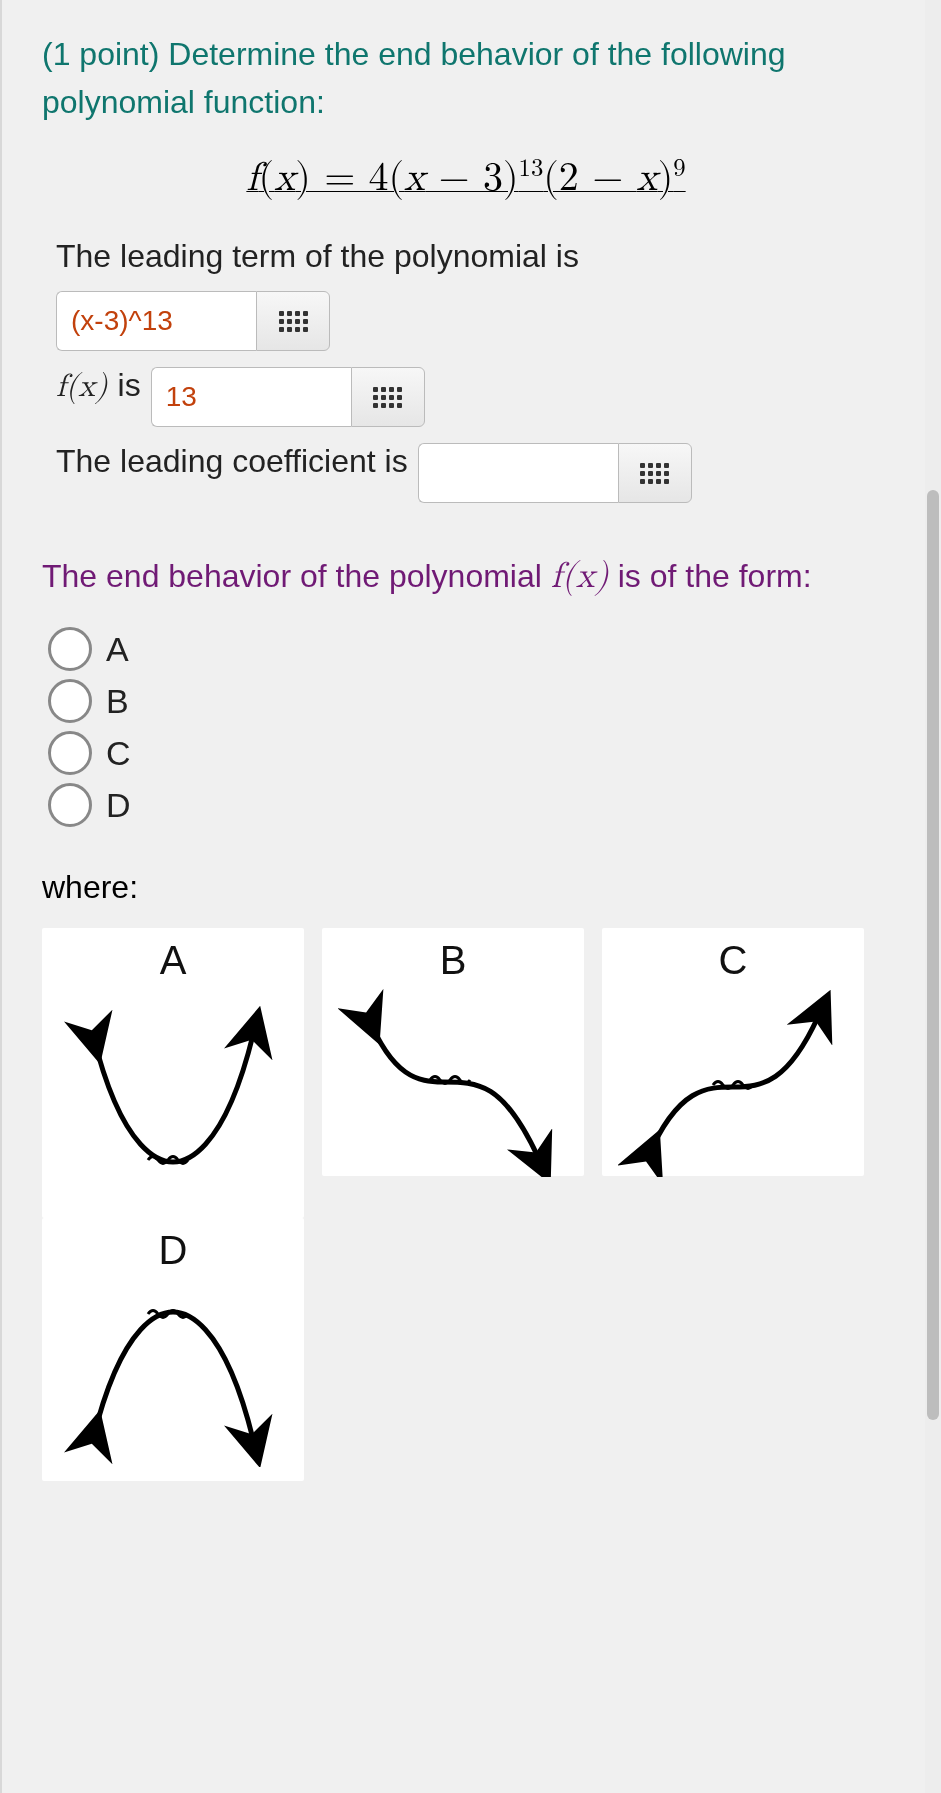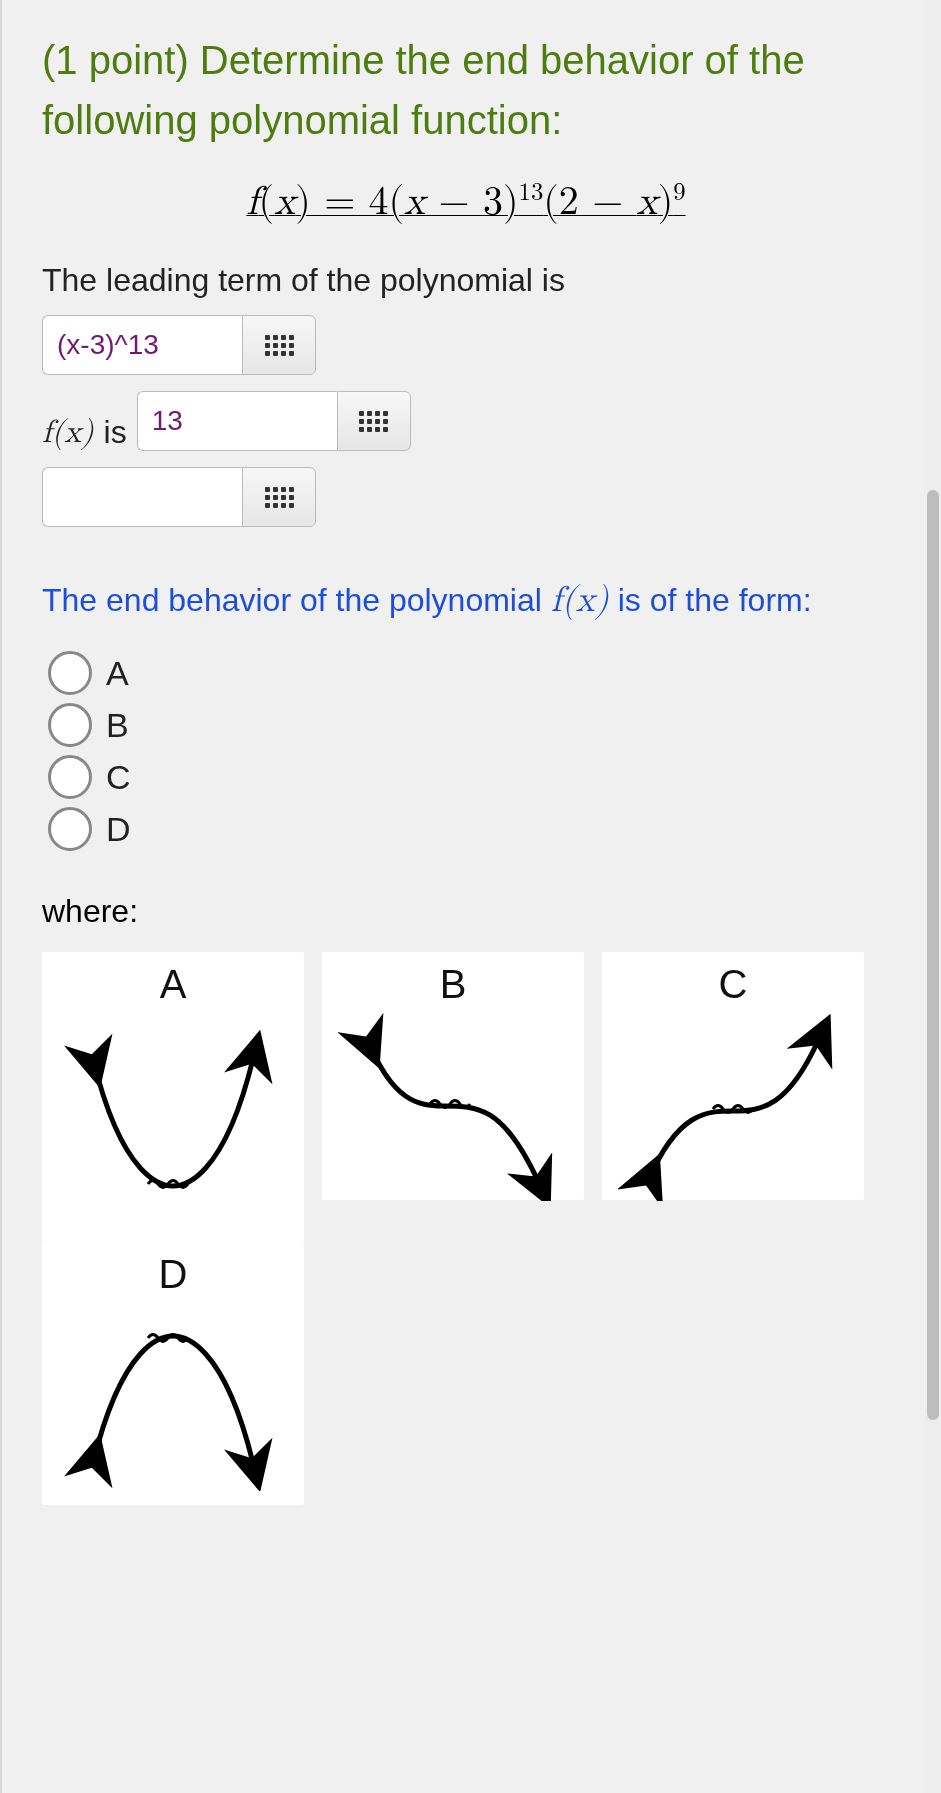--- a/index.html
+++ b/index.html
@@ -12,61 +12,61 @@
   overflow: hidden;
 }
 .page {
   background: #f0f0f0;
   padding: 30px 30px 30px 40px;
   width: 920px;
   height: 1793px;
   border-left: 2px solid #d8d8d8;
 }
 .question-text {
-  font-size: 40px;
+  font-size: 32px;
   line-height: 1.5;
-  color: #4d7c0f;
+  color: #0f766e;
   margin-bottom: 28px;
 }
 .formula-row {
   text-align: center;
   margin: 18px 0 36px 0;
   text-decoration: underline;
 }
 .formula {
   font-family: "Latin Modern Math", "Cambria Math", "STIX Two Math", Georgia, serif;
   font-size: 40px;
   color: #000;
 }
 .formula sup { font-size: 0.62em; vertical-align: super; }
 .mathit { font-style: italic; font-family: "Latin Modern Math","Cambria Math",Georgia,serif; }
 .line {
   font-size: 32px;
   color: #222;
-  margin: 16px 0;
+  margin: 16px 14px;
   display: flex;
   flex-wrap: wrap;
-  align-items: flex-end;
+  align-items: flex-start;
   gap: 10px;
 }
 .input-combo {
   display: inline-flex;
   align-items: stretch;
   height: 60px;
   vertical-align: middle;
 }
 .input-combo input {
   height: 60px;
   border: 1px solid #bbb;
   border-right: none;
   border-radius: 6px 0 0 6px;
   background: #fff;
   font-size: 28px;
   padding: 6px 14px;
-  color: #701a75;
+  color: #c2410c;
   outline: none;
 }
 .input-combo .kbd-btn {
   width: 74px;
   border: 1px solid #bbb;
   border-radius: 0 6px 6px 0;
   background: linear-gradient(#f7f7f7,#e6e6e6);
   display: flex;
   align-items: center;
   justify-content: center;
@@ -74,21 +74,21 @@
 }
 .kbd-grid {
   display: grid;
   grid-template-columns: repeat(4, 5px);
   grid-template-rows: repeat(3, 5px);
   gap: 3px;
 }
 .kbd-grid span { width:5px; height:5px; background:#333; border-radius:1px; }
 .para {
   font-size: 32px;
-  color: #1d4ed8;
+  color: #701a75;
   line-height: 1.5;
   margin-top: 46px;
   margin-bottom: 24px;
 }
 .radio-list { margin: 14px 0 14px 6px; }
 .radio-item {
   display: flex;
   align-items: center;
   gap: 14px;
   margin: 8px 0;
@@ -196,20 +196,21 @@
             <span></span>
             <span></span>
             <span></span>
             <span></span>
           </span>
       </div>
     </div>
   </div>
 
   <div class="line">
+    <span>The leading coefficient is</span>
     <div class="input-combo">
       <input type="text" style="width: 200px;" value="">
       <div class="kbd-btn">
         <span class="kbd-grid">
             <span></span>
             <span></span>
             <span></span>
             <span></span>
             <span></span>
             <span></span>

